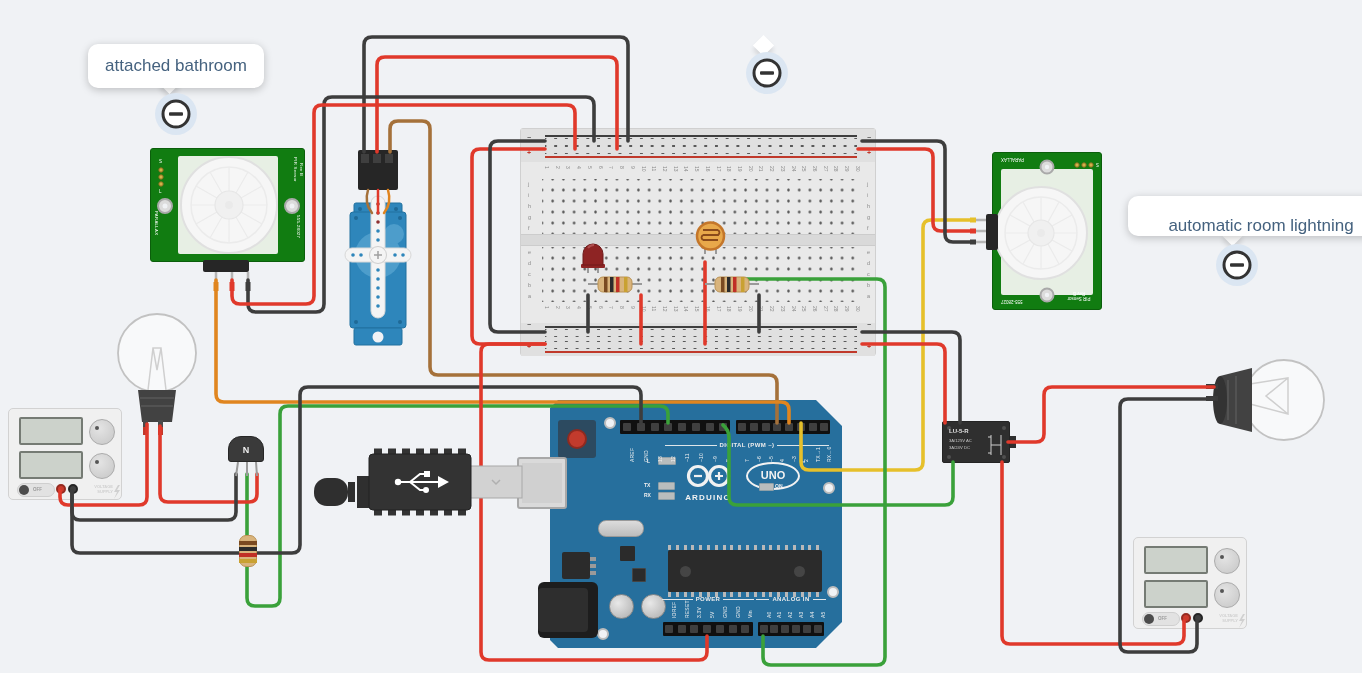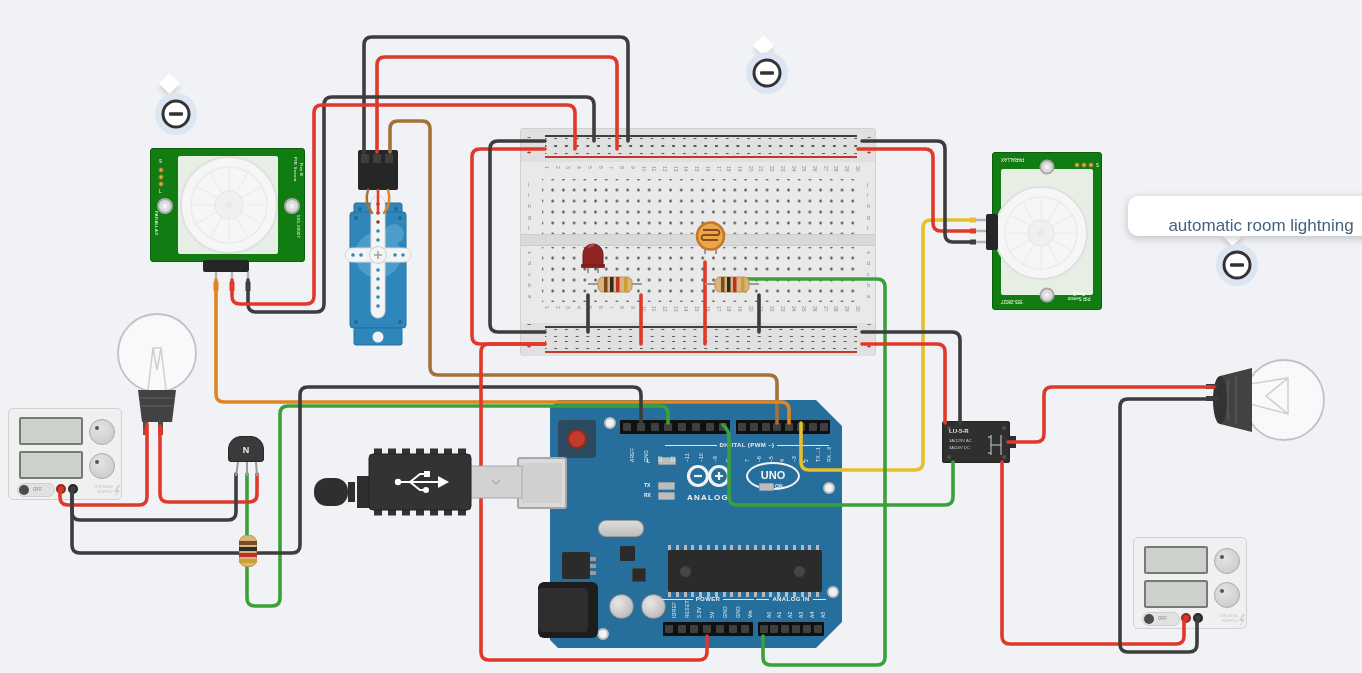--- a/index.html
+++ b/index.html
@@ -321,21 +321,21 @@
     <span class="slab" style="left:94px;top:82px;">TX</span>
     <div class="ledbar" style="left:108px;top:82px;width:15px;height:6px;"></div>
     <span class="slab" style="left:94px;top:92px;">RX</span>
     <div class="ledbar" style="left:108px;top:92px;width:15px;height:6px;"></div>
     <svg class="abs" style="left:132px;top:60px;" width="54" height="34">
       <circle cx="16" cy="16" r="9.5" fill="none" stroke="#f2f2f2" stroke-width="3.2"></circle>
       <circle cx="37" cy="16" r="9.5" fill="none" stroke="#f2f2f2" stroke-width="3.2"></circle>
       <path d="M12 16 H20" stroke="#f2f2f2" stroke-width="2.2"></path>
       <path d="M33 16 H41 M37 12 V20" stroke="#f2f2f2" stroke-width="2.2"></path>
     </svg>
-    <div class="abs" style="left:118px;top:93px;width:80px;text-align:center;font-size:8px;font-weight:bold;color:#f2f2f2;letter-spacing:1.2px;">ANALOG</div>
+    <div class="abs" style="left:118px;top:93px;width:80px;text-align:center;font-size:8px;font-weight:bold;color:#f2f2f2;letter-spacing:1.2px;">ARDUINO</div>
     <div class="abs" style="left:196px;top:62px;width:54px;height:28px;border:2.5px solid #f2f2f2;border-radius:50%;box-sizing:border-box;text-align:center;line-height:23px;font-size:11px;font-weight:bold;color:#f2f2f2;">UNO</div>
     <span class="abs" style="left:251px;top:60px;font-size:4.5px;color:#f2f2f2;">™</span>
     <div class="ledbar" style="left:209px;top:83px;width:13px;height:6px;"></div>
     <span class="slab" style="left:225px;top:83px;">ON</span>
     <div class="abs" style="left:48px;top:120px;width:46px;height:17px;background:linear-gradient(#dcdcdc,#bdbdbd);border:1px solid #999;border-radius:8px;box-sizing:border-box;"></div>
     <div class="abs" style="left:70px;top:146px;width:15px;height:15px;background:#2b2b2b;border-radius:1px;"></div>
     <div class="abs" style="left:82px;top:168px;width:14px;height:14px;background:#2b2b2b;border:1px solid #444;border-radius:1px;box-sizing:border-box;"></div>
     <div class="abs" style="left:12px;top:152px;width:28px;height:27px;background:#2b2b2b;border-radius:2px;"></div>
     <div class="abs" style="left:40px;top:157px;width:6px;height:3.5px;background:#9a9a9a;"></div>
     <div class="abs" style="left:40px;top:164px;width:6px;height:3.5px;background:#9a9a9a;"></div>
@@ -552,20 +552,23 @@
     </div>
     <span class="term" style="left:47px;top:75px;background:#cc3a2c;border:2px solid #962a20;"></span>
     <span class="term" style="left:59px;top:75px;background:#3f3f3f;border:2px solid #252525;"></span>
     <div class="psucap" style="left:74px;top:76px;width:30px;">VOLTAGE SUPPLY</div>
     <svg class="abs" style="left:104px;top:76px;" width="8" height="14">
       <path d="M5 0 L1 7 H4 L1 14 L7 5 H4 L7 0 Z" fill="#d0d0d0"></path>
     </svg>
   </div>
 
   <div class="tail" style="left:162px;top:76px;"></div>
+  <div class="bubble" style="left:88px;top:44px;width:176px;height:44px;">
+    <span class="bubble-text">attached bathroom</span>
+  </div>
   <svg class="abs" style="left:153px;top:91px;z-index:10;" width="46" height="46">
     <circle cx="23" cy="23" r="21" fill="#dbe6f2"></circle>
     <circle cx="23" cy="23" r="13" fill="#fff" stroke="#333" stroke-width="3"></circle>
     <rect x="16" y="21.2" width="14" height="3.6" rx="1" fill="#333"></rect>
   </svg>
 
   <div class="tail" style="left:756px;top:38px;"></div>
   <svg class="abs" style="left:744px;top:50px;z-index:10;" width="46" height="46">
     <circle cx="23" cy="23" r="21" fill="#dbe6f2"></circle>
     <circle cx="23" cy="23" r="13" fill="#fff" stroke="#333" stroke-width="3"></circle>

